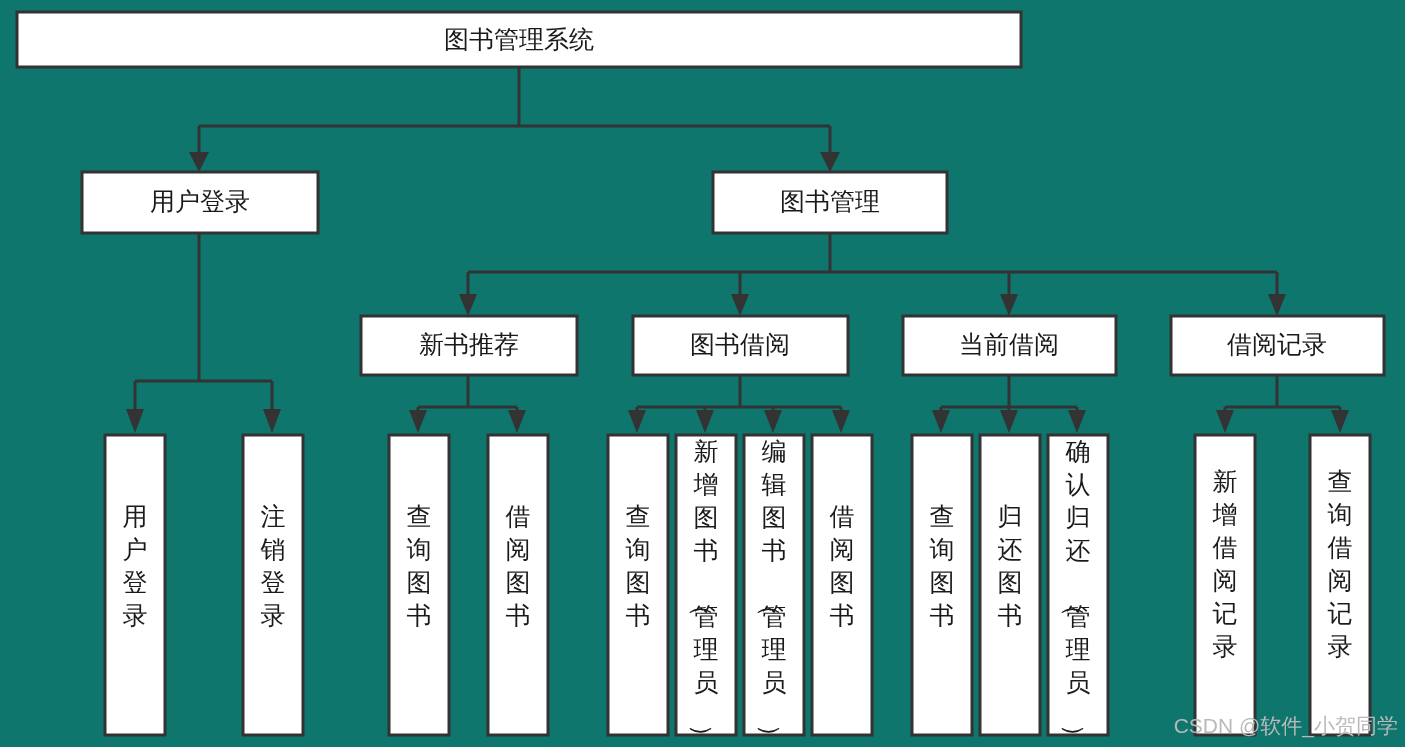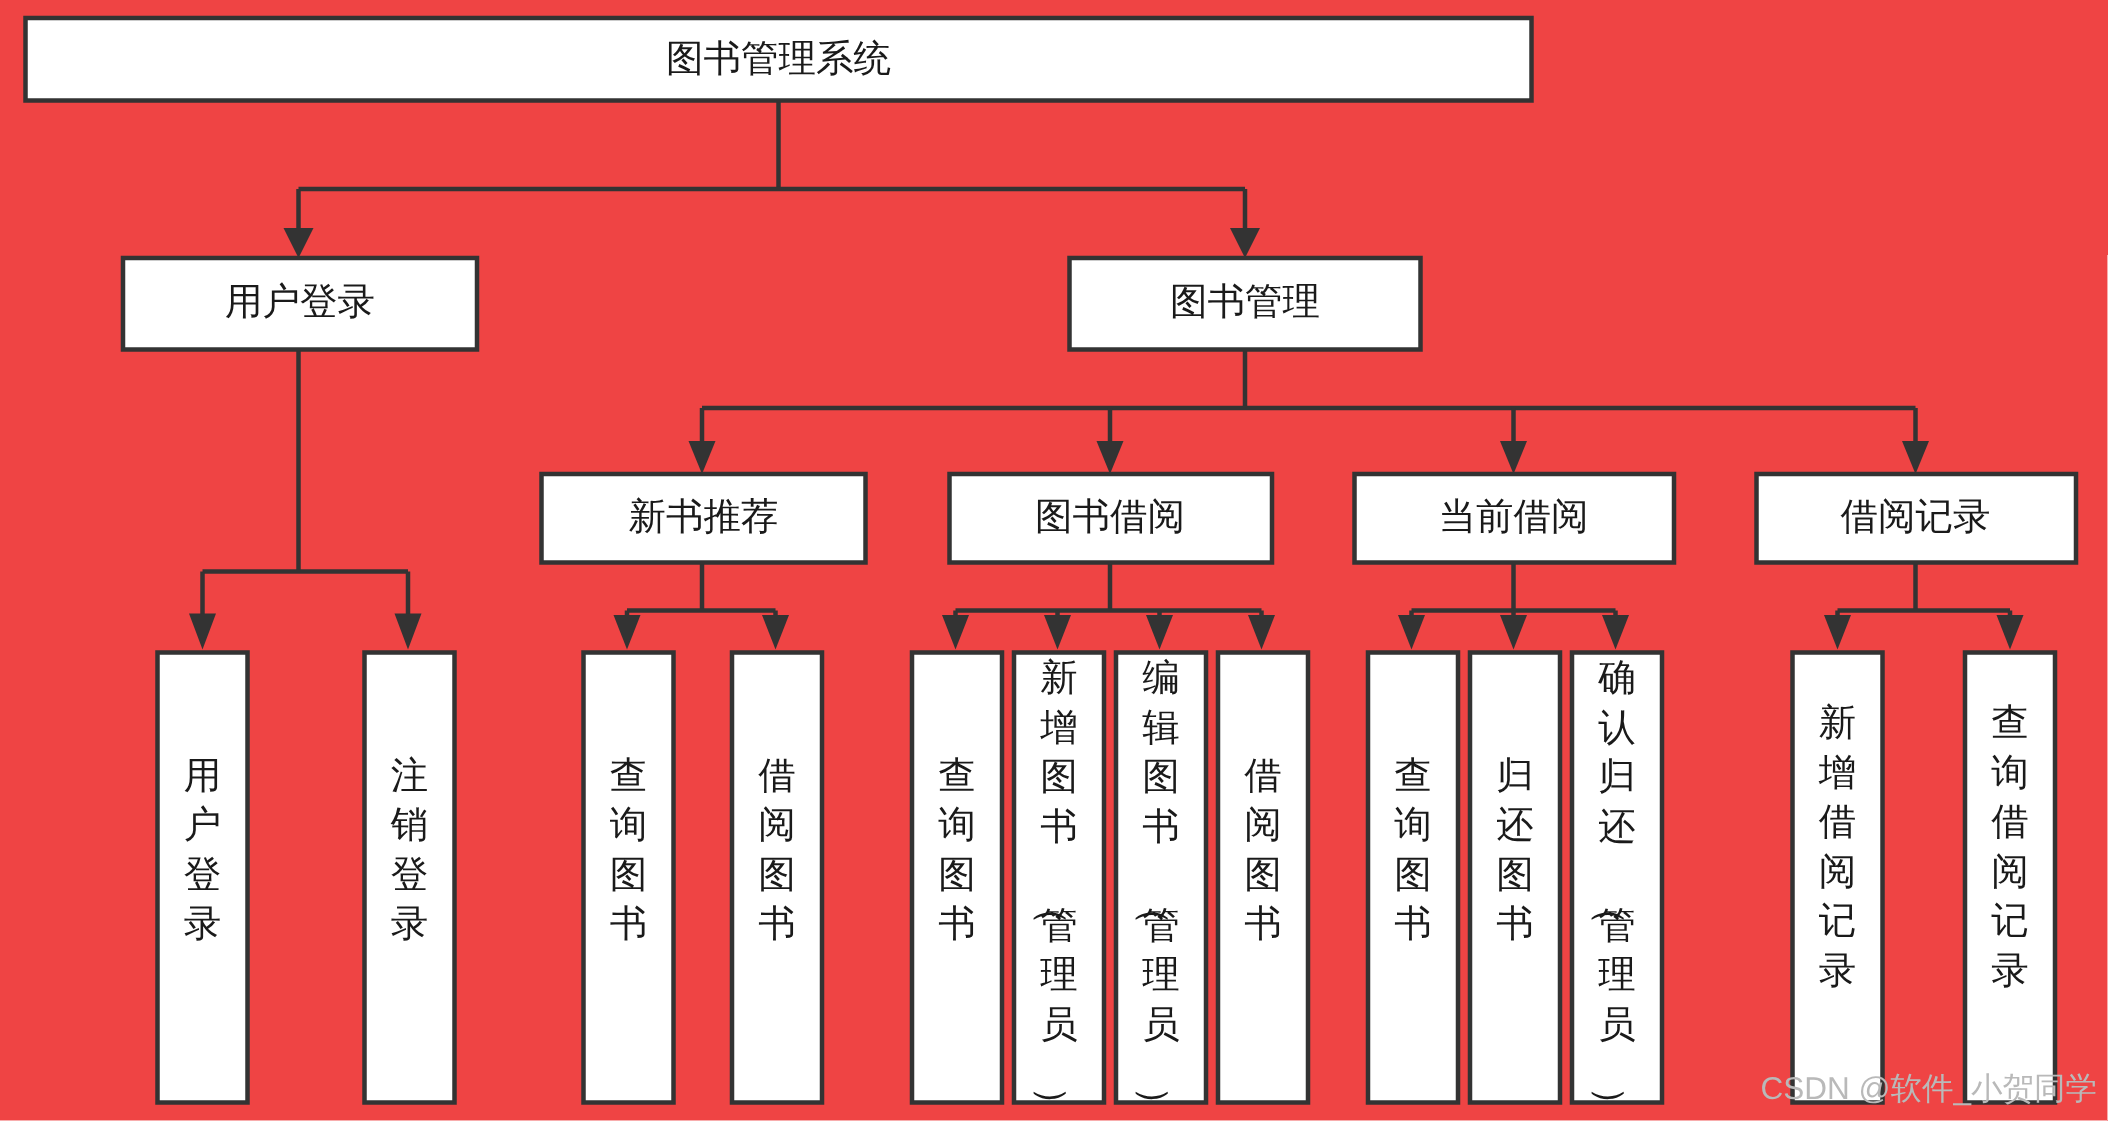--- a/index.html
+++ b/index.html
@@ -11,21 +11,21 @@
   body {
     width: 1405px;
     height: 747px;
     font-family: "Liberation Sans", "DejaVu Sans", sans-serif;
     overflow: hidden;
   }
   #diagram-root {
     position: relative;
     width: 1405px;
     height: 747px;
-    background: #ef4444;
+    background: #0f766e;
   }
   svg#flowchart {
     position: absolute;
     top: 0;
     left: 0;
     width: 1405px;
     height: 747px;
     display: block;
   }
   .node-box {

